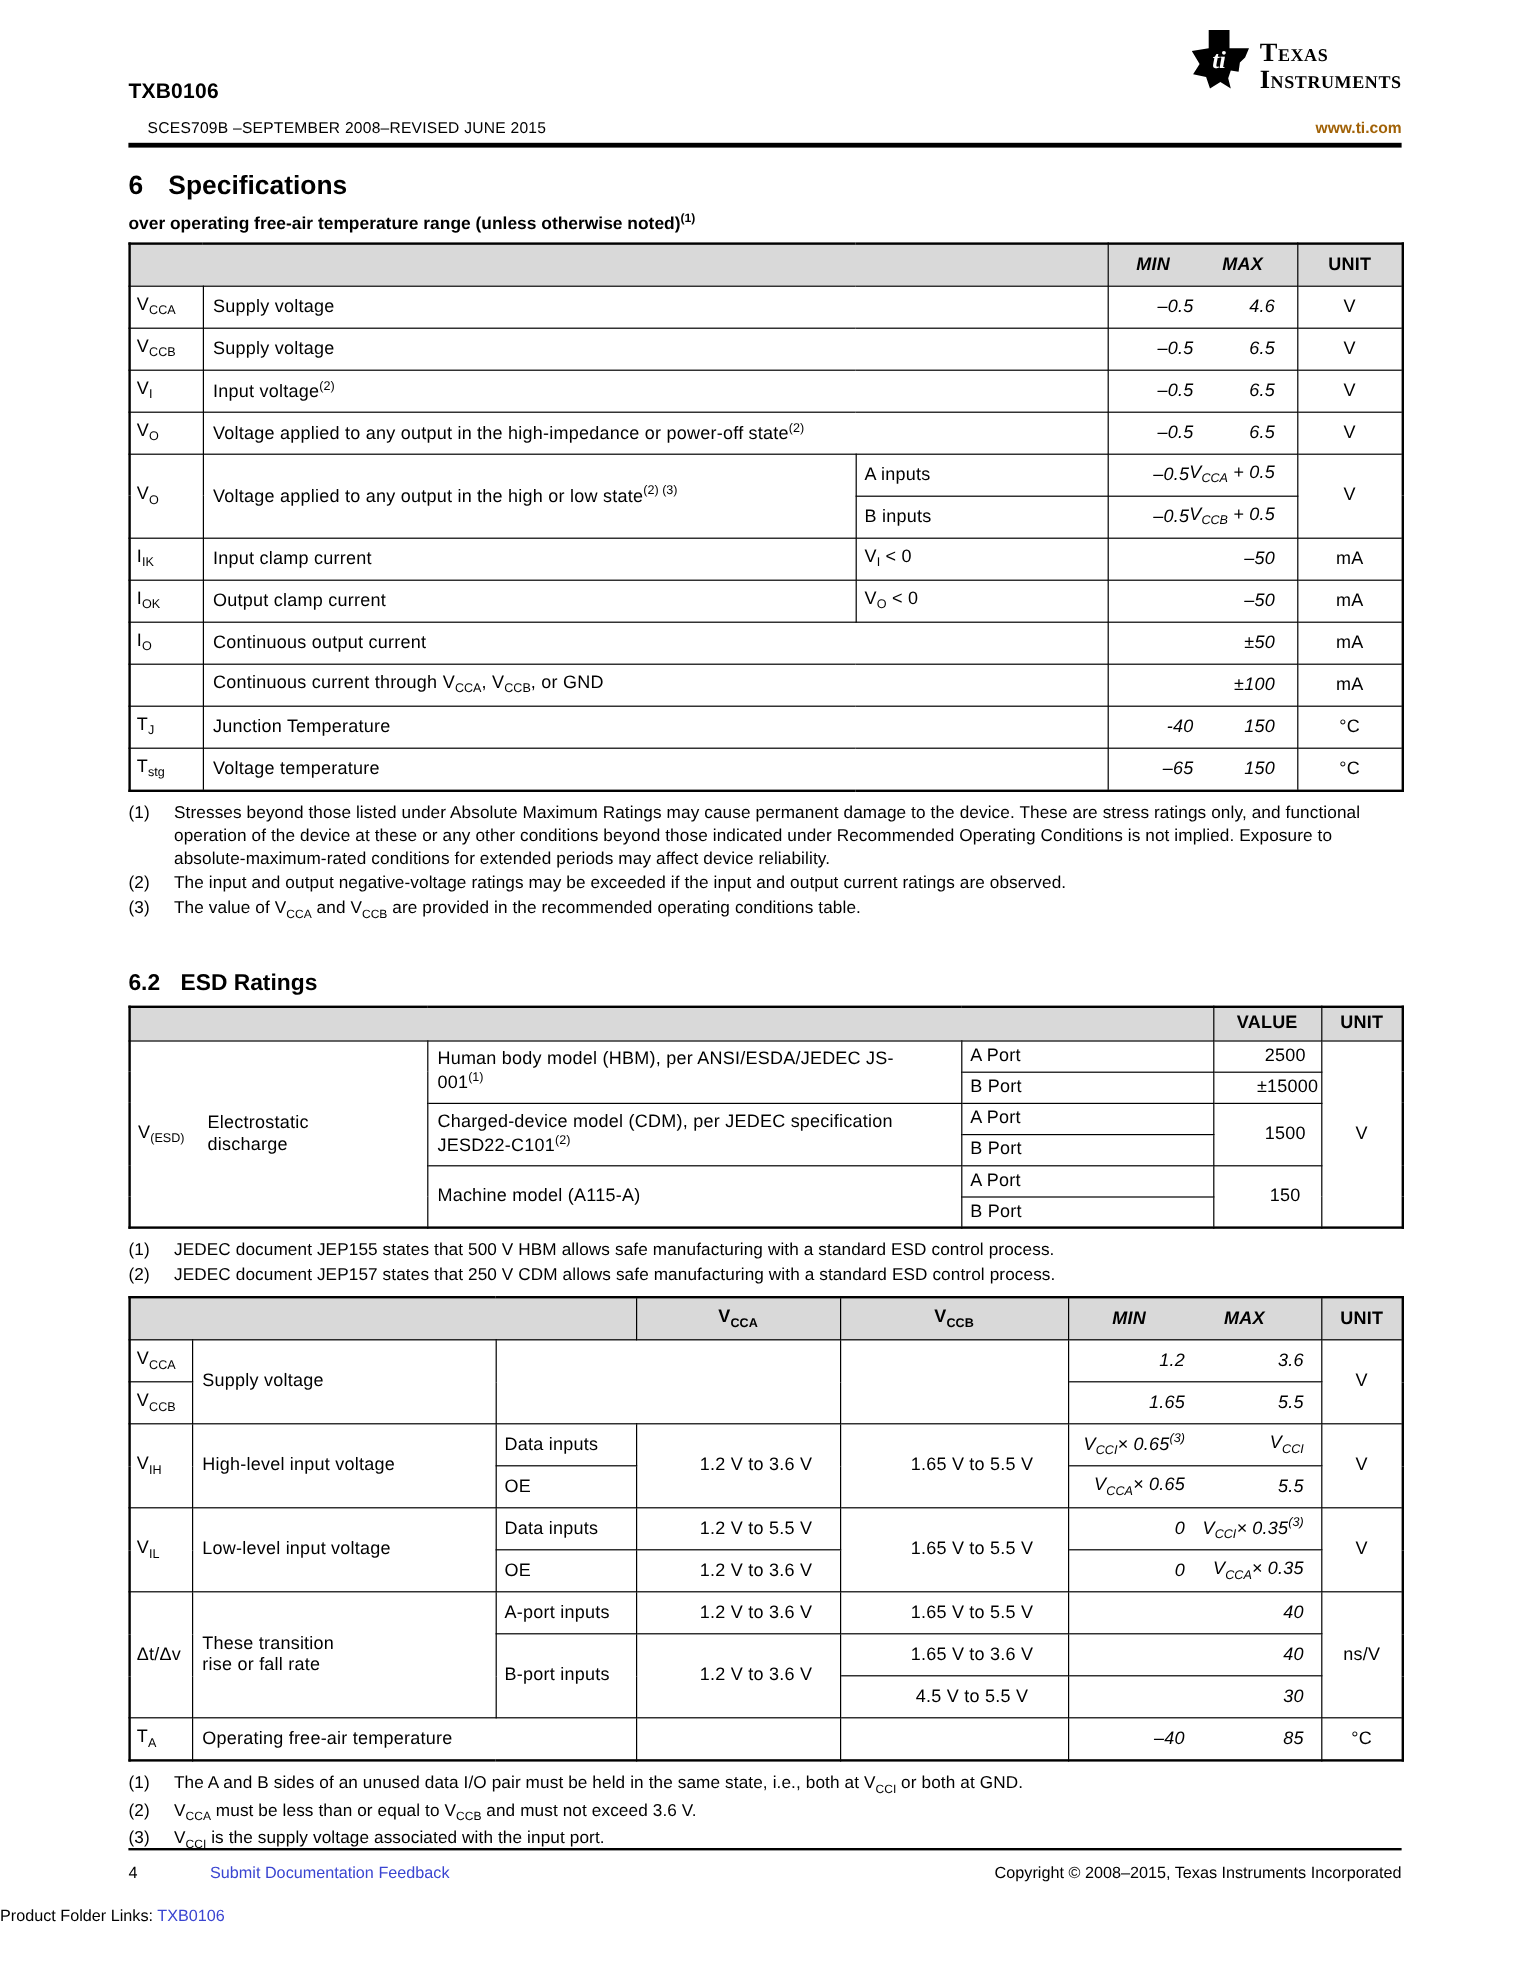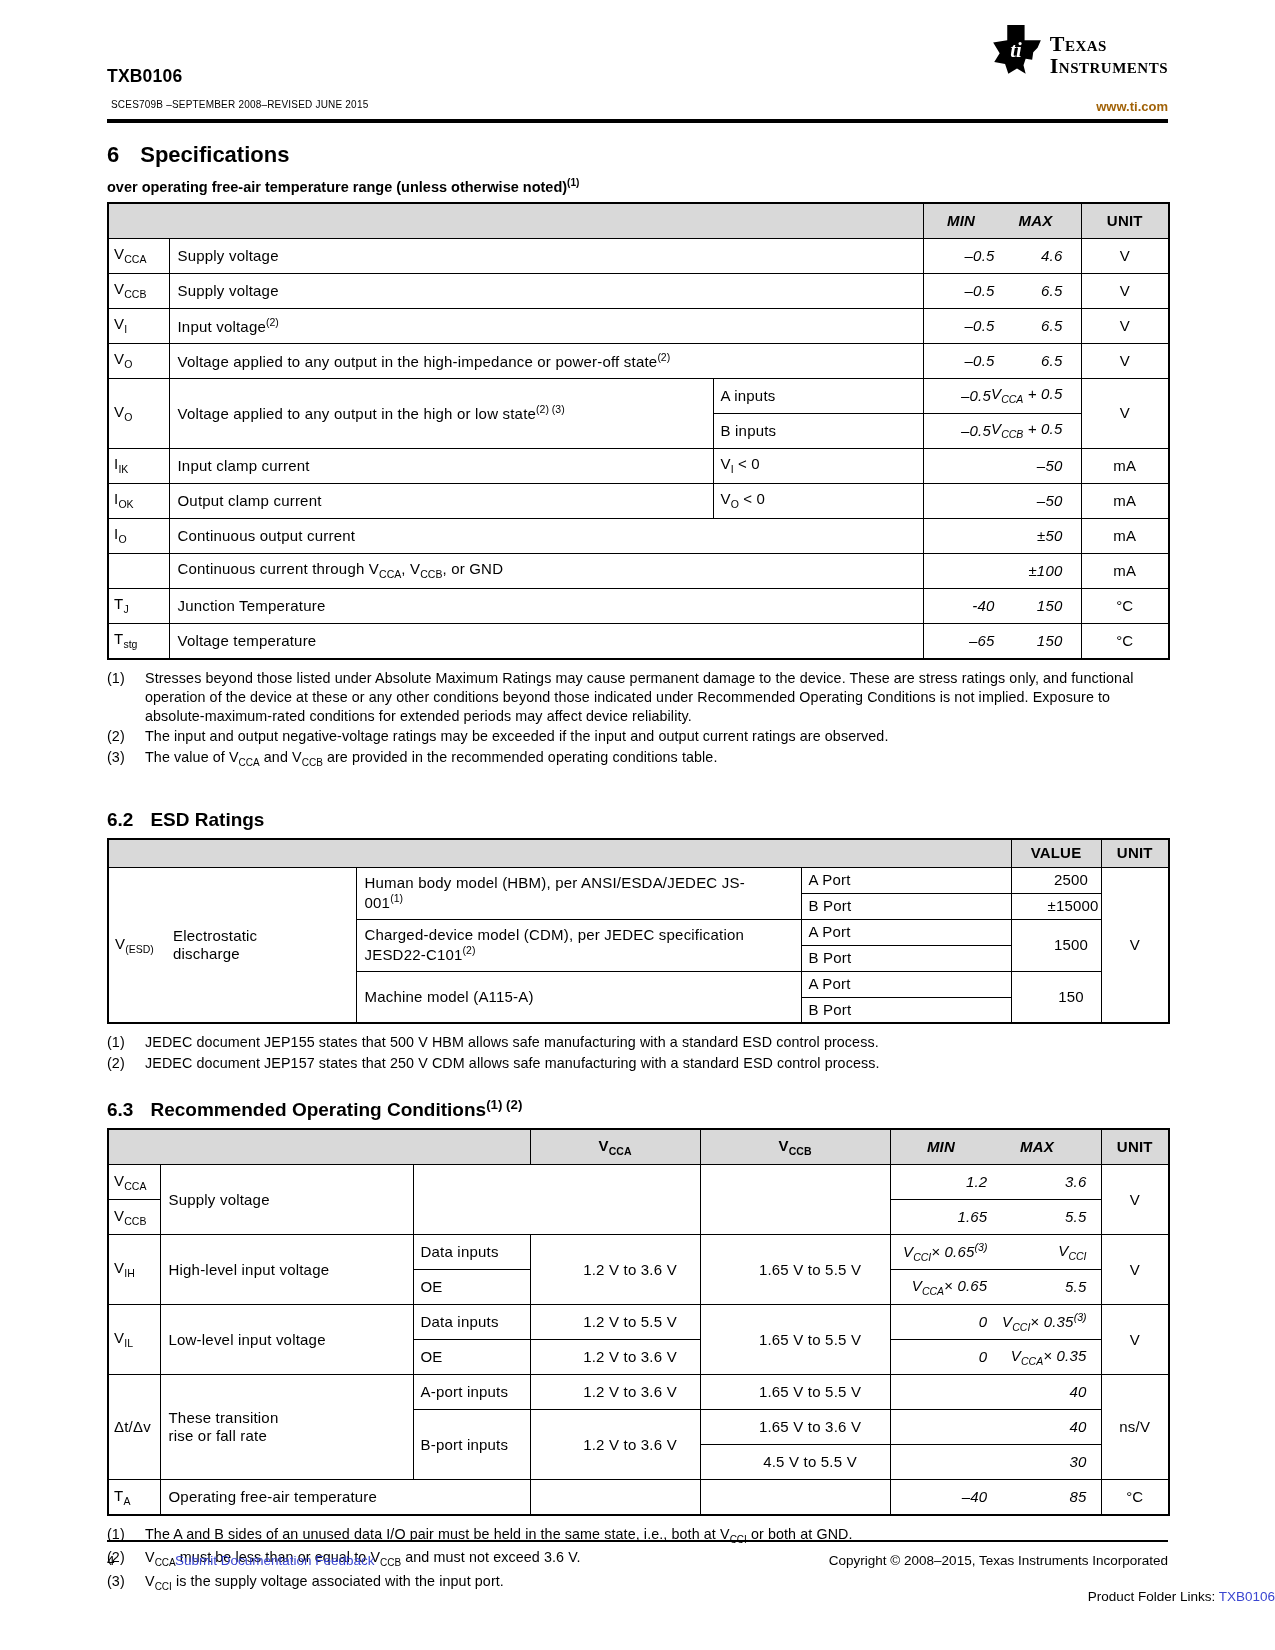--- a/index.html
+++ b/index.html
@@ -7,21 +7,21 @@
   .page {
     position:relative; width:1275px; height:1650px; margin:0 auto;
     background:#ffffff; color:#000;
     font-family:"Liberation Sans", sans-serif; overflow:hidden;
   }
   .content { position:absolute; left:107px; top:0; width:1061px; }
 
   
   .masthead { position:relative; height:124px; }
   .part-number { position:absolute; left:0; top:66px; font-size:17.5px; font-weight:bold; letter-spacing:.2px; }
-  .doc-line { position:absolute; left:4px; top:99px; font-size:10px; letter-spacing:.2px; }
+  .doc-line { position:absolute; left:16px; top:99px; font-size:13px; letter-spacing:.2px; }
   .website { position:absolute; right:0; top:99px; font-size:13px; font-weight:bold; color:#a16207; text-decoration:none; }
   .head-rule { position:absolute; left:0; top:119px; width:100%; height:4px; background:#000; }
   .ti-logo { position:absolute; right:0; top:24px; display:flex; align-items:flex-start; gap:7px; }
   .ti-logo-text { font-family:"Liberation Serif", serif; font-variant:small-caps; font-weight:bold; font-size:22px; line-height:1.02; letter-spacing:.5px; padding-top:9px; }
 
   
   .h1 { font-size:22px; font-weight:bold; margin:18px 0 0 0; }
   .h1 .sec-num { display:inline-block; margin-right:21px; }
   .h2 { font-size:19px; font-weight:bold; margin:17px 0 0 0; }
   .h2 .sec-num { display:inline-block; margin-right:17px; }
@@ -58,21 +58,21 @@
   .note { display:flex; margin-top:2px; line-height:1.32; }
   .note-num { width:38px; flex:none; }
   .note-text { flex:1; }
 
   
   .foot-rule { position:absolute; left:107px; top:1540px; width:1061px; height:2px; background:#000; }
   .footer-row { position:absolute; left:107px; top:1553px; width:1061px; font-size:13.5px; display:flex; align-items:baseline; }
   .footer-row .pgnum { width:68px; flex:none; }
   a.blue-link { color:#3a45d1; text-decoration:none; }
   .footer-row .copyright { margin-left:auto; }
-  .product-line { position:absolute; left:0; top:1589px; width:100%; text-align:right; font-size:13.5px; }
+  .product-line { position:absolute; left:0; top:1589px; width:100%; text-align:left; font-size:13.5px; }
 </style>
 </head>
 <body>
 
 <div class="page">
   <div class="content">
 
     <div class="masthead">
       <div class="part-number">TXB0106</div>
       <div class="doc-line">SCES709B –SEPTEMBER 2008–REVISED JUNE 2015</div>
@@ -323,23 +323,20 @@
       <div class="note">
           <span class="note-num">(1)</span>
           <div class="note-text"><span>JEDEC document JEP155 states that 500 V HBM allows safe manufacturing with a standard ESD control process.</span></div>
         </div>
       <div class="note">
           <span class="note-num">(2)</span>
           <div class="note-text"><span>JEDEC document JEP157 states that 250 V CDM allows safe manufacturing with a standard ESD control process.</span></div>
         </div>
     </div>
 
-    <div class="h2" style="margin-top:24px">
-      <span class="sec-num">6.3</span><span><span>Recommended Operating Conditions</span><sup>(1) (2)</sup></span>
-    </div>
 
     <table class="roc">
       <colgroup>
           <col style="width:52px">
           <col style="width:253px">
           <col style="width:117px">
           <col style="width:170px">
           <col style="width:190px">
           <col style="width:211px">
           <col style="width:68px">

